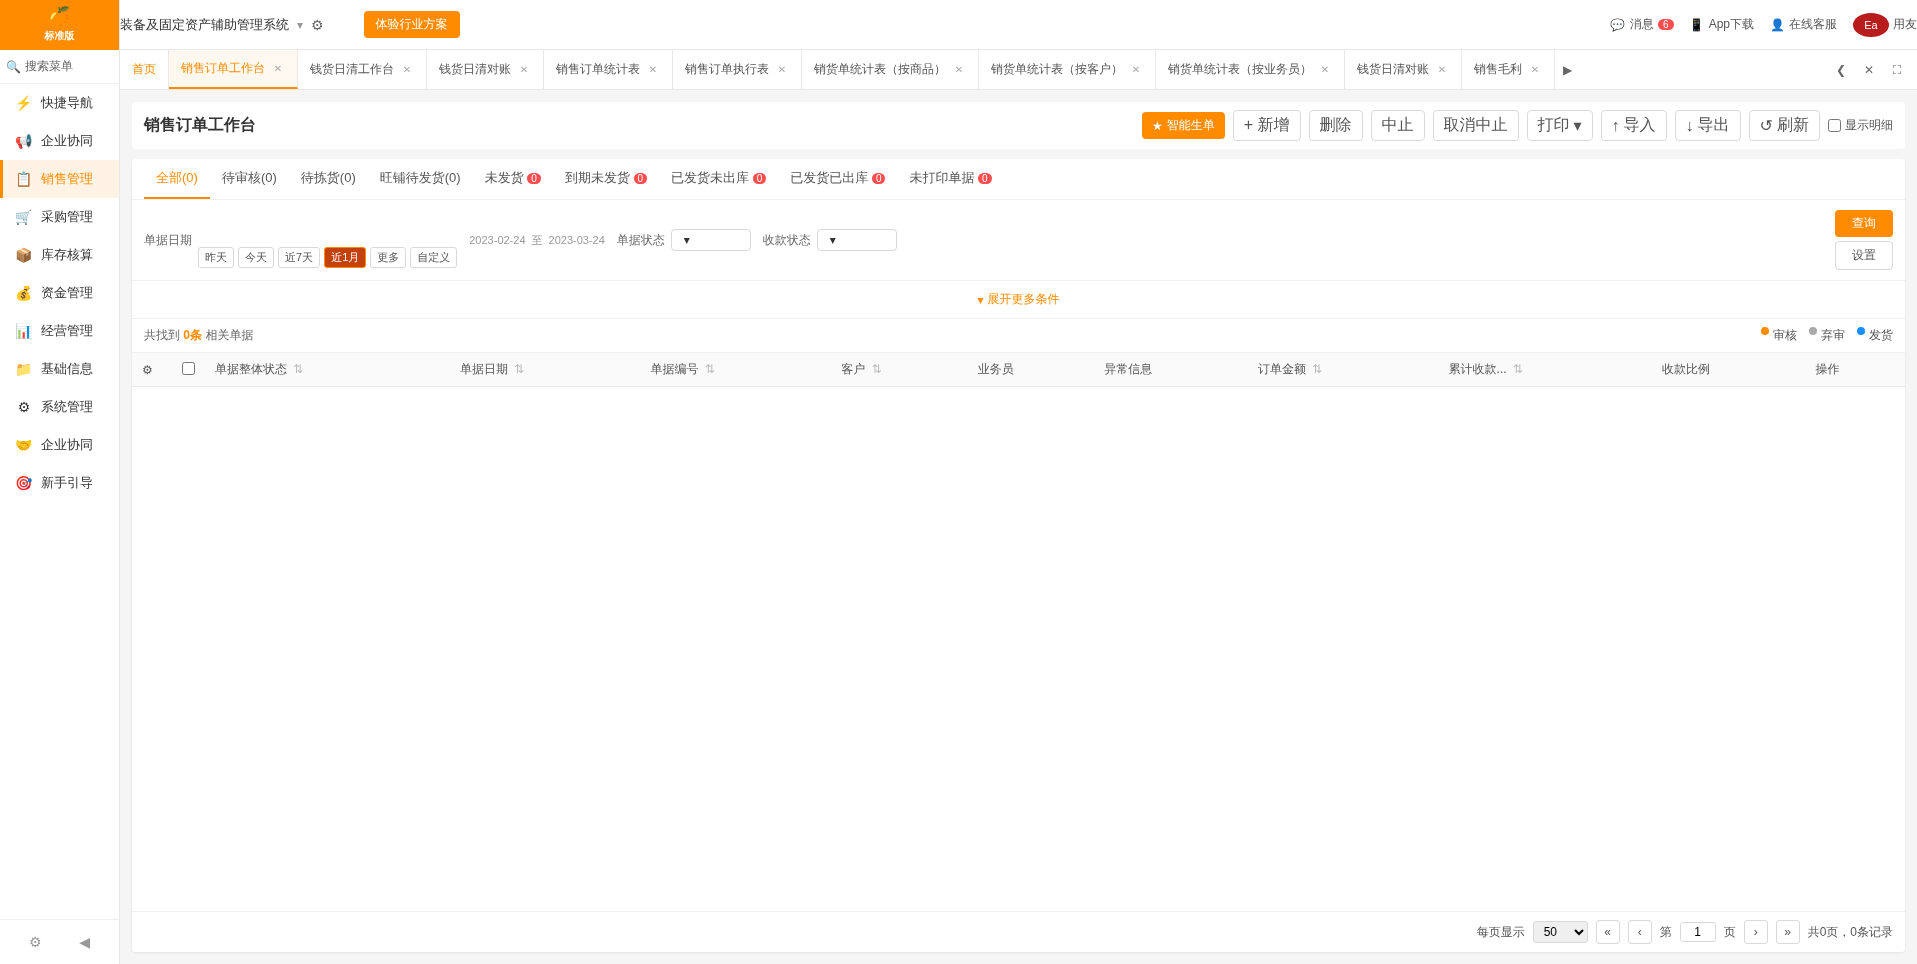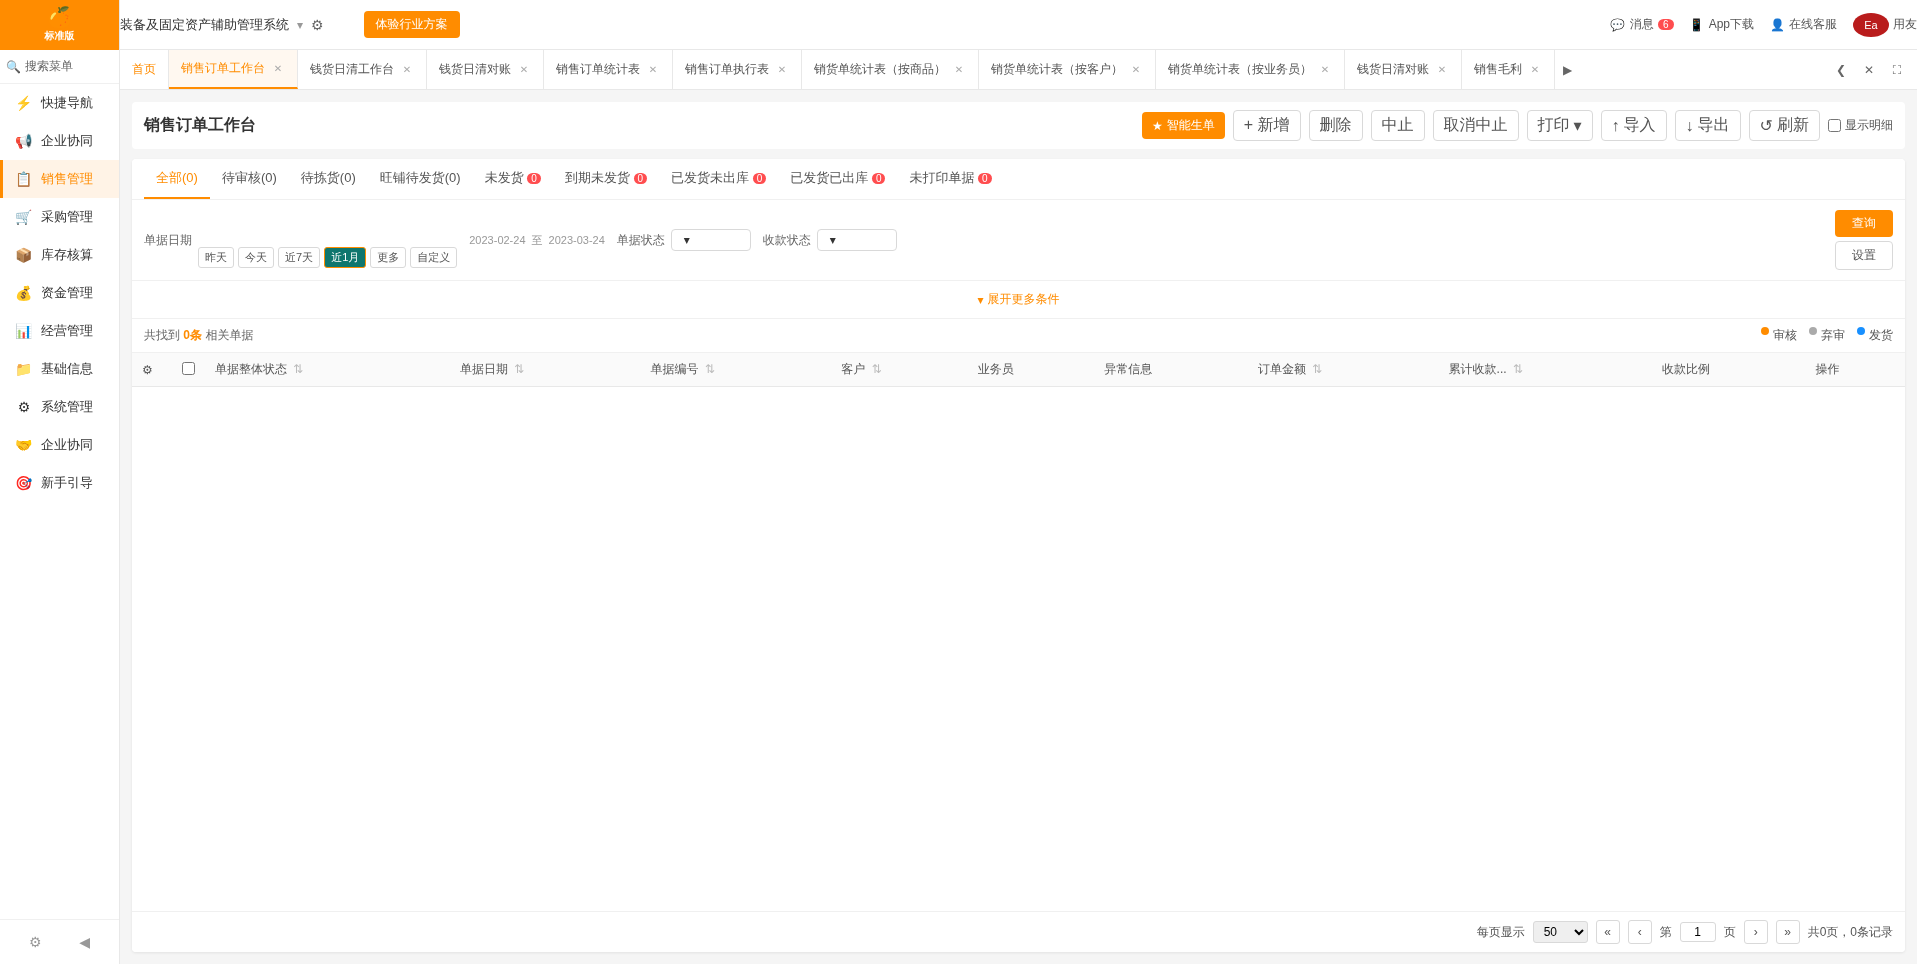--- a/index.html
+++ b/index.html
@@ -346,21 +346,21 @@
     .date-quick-btn {
       padding: 2px 6px;
       border: 1px solid #d9d9d9;
       border-radius: 3px;
       cursor: pointer;
       font-size: 11px;
       color: #555;
       background: #fff;
     }
     .date-quick-btn.active {
-      background: #0f766e;
+      background: #c2410c;
       color: white;
       border-color: #ff8c00;
     }
     .date-text { color: #999; font-size: 11px; }
     .expand-btn {
       display: flex;
       align-items: center;
       gap: 4px;
       cursor: pointer;
       color: #ff8c00;

